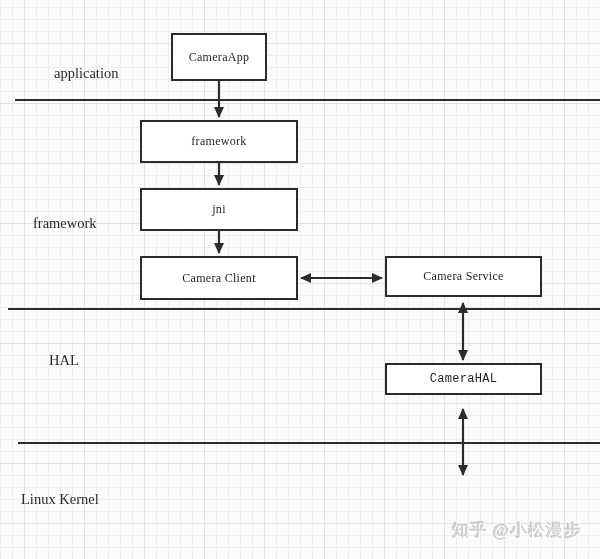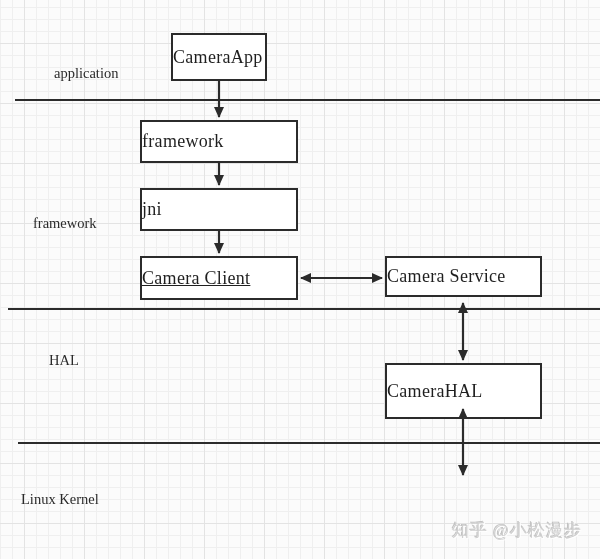--- a/index.html
+++ b/index.html
@@ -32,37 +32,37 @@
     pointer-events: none;
   }
   .node {
     position: absolute;
     z-index: 2;
     background: #ffffff;
     border: 2px solid #2b2b2b;
     box-sizing: border-box;
     display: flex;
     align-items: center;
-    justify-content: flex-start;
-    font-size: 18px;
+    justify-content: center;
+    font-size: 12px;
     letter-spacing: 0.3px;
   }
   .layer-label {
     position: absolute;
     z-index: 2;
     font-size: 14.5px;
     white-space: nowrap;
     color: #2a2a2a;
   }
   #node-cameraapp     { left: 171px; top: 33px;  width: 96px;  height: 48px; }
   #node-framework     { left: 140px; top: 120px; width: 158px; height: 43px; }
   #node-jni           { left: 140px; top: 188px; width: 158px; height: 43px; }
-  #node-cameraclient  { left: 140px; top: 256px; width: 158px; height: 44px; text-decoration: underline; }
+  #node-cameraclient  { left: 140px; top: 256px; width: 158px; height: 44px; }
   #node-cameraservice { left: 385px; top: 256px; width: 157px; height: 41px; }
-  #node-camerahal     { left: 385px; top: 363px; width: 157px; height: 56px; }
+  #node-camerahal     { left: 385px; top: 363px; width: 157px; height: 32px; font-family: Liberation Mono, monospace; }
   #node-cameradriver  { left: 385px; top: 478px; width: 157px; height: 43px; }
   #label-application  { left: 33px; top: 65px; margin-left: 21px; }
   #label-framework    { left: 33px; top: 215px; }
   #label-hal          { left: 49px; top: 352px; }
   #label-linuxkernel  { left: 21px; top: 491px; }
   .watermark {
     position: absolute;
     z-index: 4;
     left: 452px;
     top: 519px;

